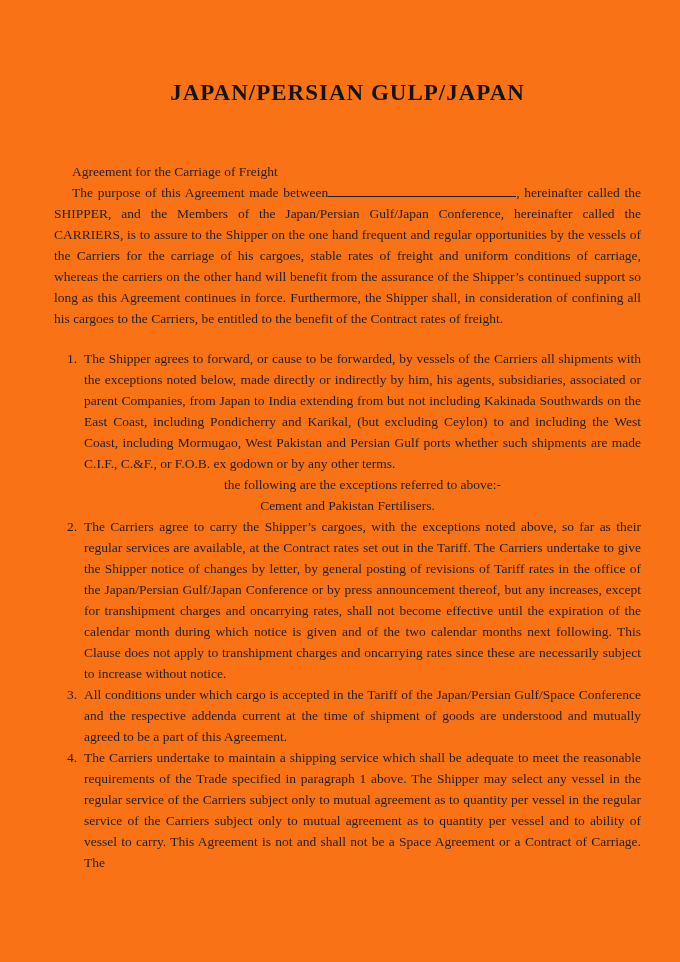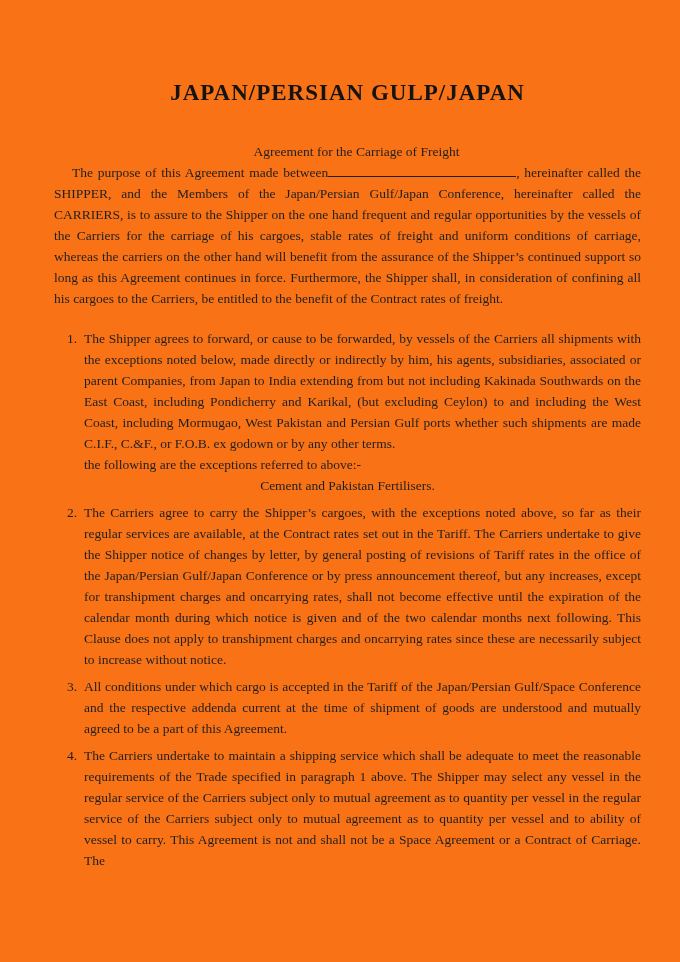--- a/index.html
+++ b/index.html
@@ -22,23 +22,23 @@
   }
   .doc-title {
     text-align: center;
     font-weight: bold;
     font-size: 23px;
     line-height: 33px;
     letter-spacing: 1px;
     color: #141414;
   }
   .intro-heading {
-    margin-top: 32px;
+    margin-top: 52px;
     padding-left: 18px;
-    text-align: center;
+    text-align: left;
   }
   .intro-para {
     text-align: justify;
     text-indent: 18px;
   }
   .blank {
     display: inline-block;
     width: 188px;
     height: 13px;
     border-bottom: 1px solid #1f1f1f;
@@ -51,24 +51,23 @@
     position: relative;
     padding-left: 30px;
   }
   .clause-num {
     position: absolute;
     left: 13px;
     top: 0;
   }
   .clause-text {
     text-align: justify;
-    margin-top: 6px;
   }
   .clause-subline {
-    text-align: left;
+    text-align: center;
   }
   .clause-center {
     text-align: center;
     margin-left: -30px;
   }
 </style>
 </head>
 <body>
 
 <div class="page">

